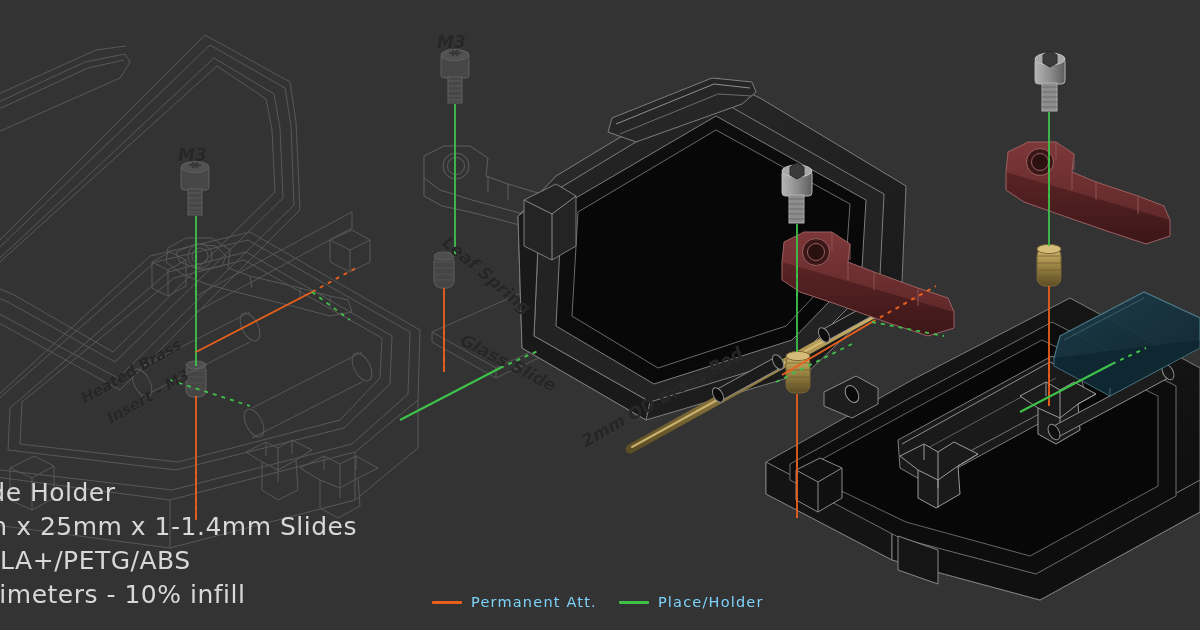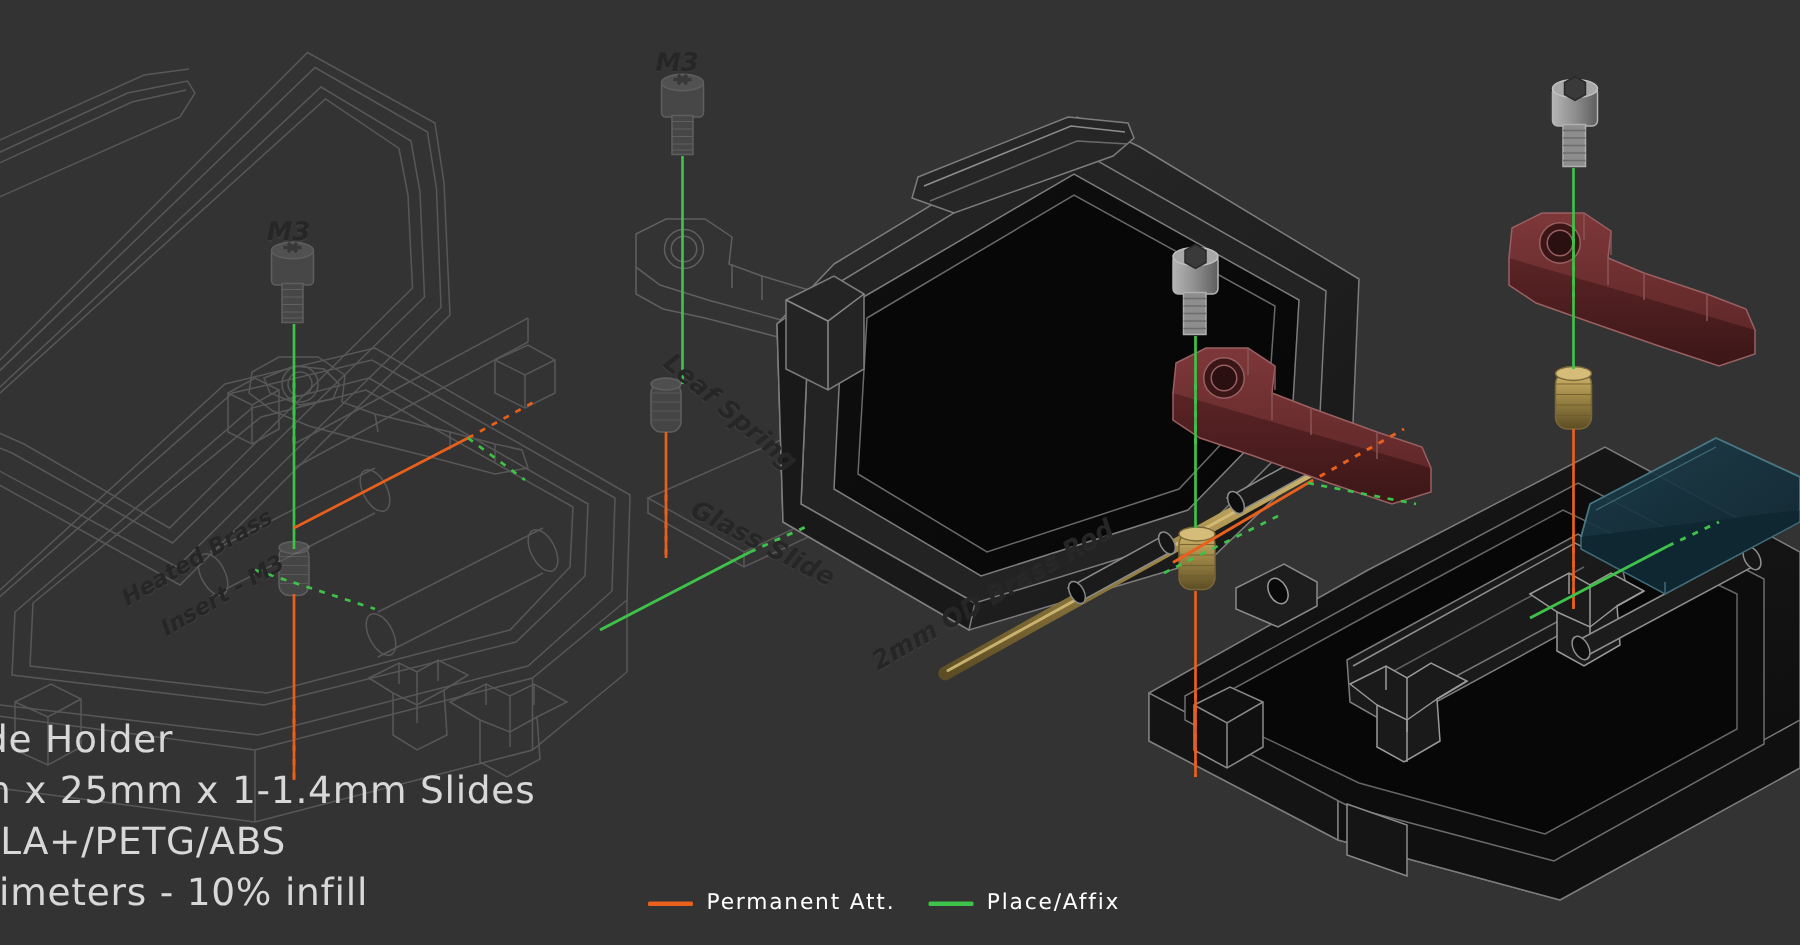--- a/index.html
+++ b/index.html
@@ -15,21 +15,21 @@
     position:absolute;left:-42px;top:476px;
     color:#d8d8d8;font-size:25px;line-height:34px;
     letter-spacing:.5px;white-space:nowrap;
     font-family:"DejaVu Sans","Liberation Sans",sans-serif;
   }
   #spec-block div{height:34px;}
 
   #legend{
     position:absolute;left:432px;top:594px;
     display:flex;align-items:center;gap:22px;
-    color:#ffffff;font-size:14.5px;letter-spacing:1.2px;
+    color:#7dd3fc;font-size:14.5px;letter-spacing:1.2px;
     font-family:"DejaVu Sans","Liberation Sans",sans-serif;
   }
   .legend-entry{display:flex;align-items:center;gap:9px;}
   .legend-swatch{display:block;width:30px;height:3px;border-radius:1px;}
 
   
   .callout{
     position:absolute;color:#262626;white-space:nowrap;
     font-family:"DejaVu Sans","Liberation Sans",sans-serif;
     font-weight:700;text-shadow:0 1px 0 rgba(255,255,255,.045);
@@ -384,17 +384,17 @@
     <div>Perimeters - 10% infill</div>
   </div>
 
   <div id="legend">
     <div class="legend-entry">
       <span class="legend-swatch" style="background:#e8601c;"></span>
       <span>Permanent Att.</span>
     </div>
     <div class="legend-entry">
       <span class="legend-swatch" style="background:#3fc24a;"></span>
-      <span>Place/Affix</span>
+      <span>Place/Holder</span>
     </div>
   </div>
 
 </div>
 
 </body></html>

